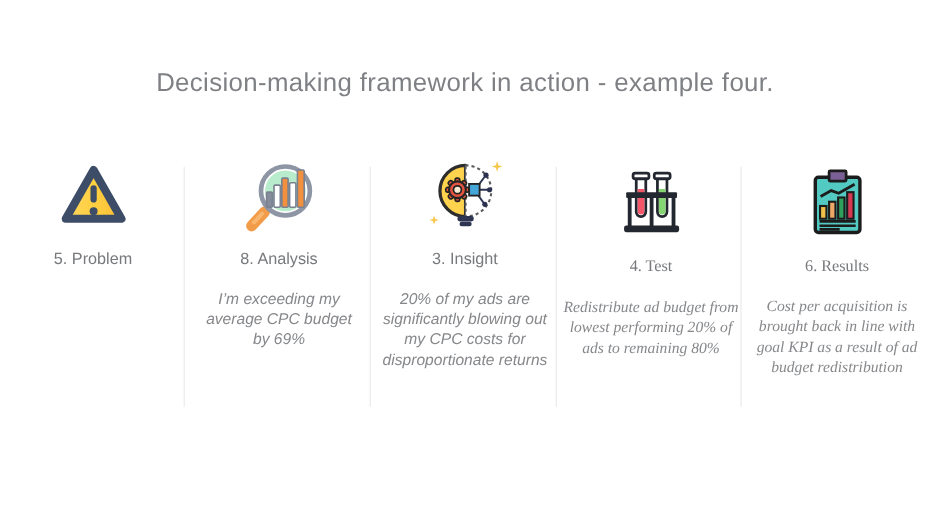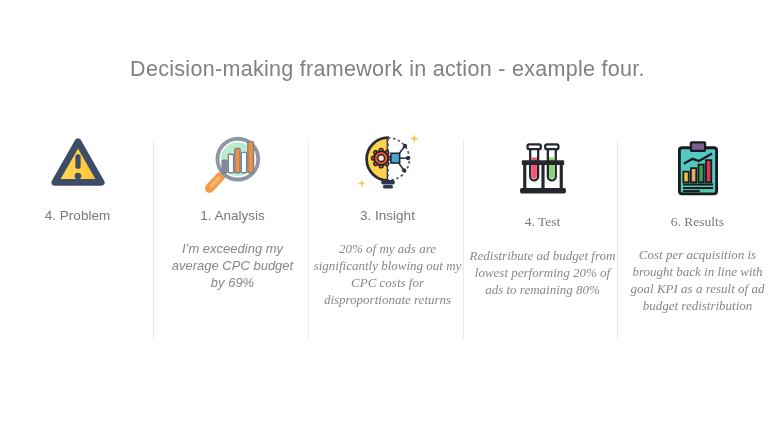--- a/index.html
+++ b/index.html
@@ -44,21 +44,21 @@
   }
   .step-desc{
     margin-top:17px;
     font-size:13px;
     font-style:italic;
     color:#85878a;
     line-height:1.32;
   }
   .w1{max-width:150px;}
   .w2{max-width:122px;}
-  .w3{max-width:153px;font-family:Liberation Serif, serif;}
+  .w3{max-width:153px;}
   .w4{max-width:152px;}
   .w5{max-width:150px;margin-top:16px;}
   .divider{
     position:absolute;
     top:139px;
     width:1px;height:200px;
     background:#e9eaec;
   }
   .d1{left:153px;} .d2{left:308px;} .d3{left:463px;} .d4{left:617px;}
   svg{display:block;}
@@ -85,40 +85,40 @@
               <stop offset="0" stop-color="#ffd75c"></stop>
               <stop offset="0.55" stop-color="#ffce3f"></stop>
               <stop offset="1" stop-color="#f7bc38"></stop>
             </linearGradient>
           </defs>
           <path d="M32 8 L56 50 L8 50 Z" fill="url(#triGrad)" stroke="#3d4d68" stroke-width="7" stroke-linejoin="round"></path>
           <rect x="29.3" y="21" width="5.4" height="15" rx="2.7" fill="#3d4d68"></rect>
           <circle cx="32" cy="43.5" r="3.4" fill="#3d4d68"></circle>
         </svg>
       </div>
-      <div class="step-label">4. Problem</div>
+      <div class="step-label">5. Problem</div>
     </div>
 
     <div class="step">
       <div class="icon-box">
         <svg width="68" height="66" viewBox="0 0 70 68">
           <line x1="22" y1="48" x2="11" y2="60" stroke="#f29c4a" stroke-width="9.5" stroke-linecap="round"></line>
           <line x1="20" y1="49.5" x2="13" y2="57" stroke="#f8b66e" stroke-width="3.5" stroke-linecap="round"></line>
           <circle cx="40" cy="30" r="21" fill="#ffffff" stroke="#8e95a5" stroke-width="4"></circle>
           <circle cx="40" cy="30" r="17.5" fill="#b9eccd"></circle>
           <g stroke="#7a8191" stroke-width="1.4">
             <rect x="23.8" y="31" width="5" height="13" rx="1" fill="#858c9b"></rect>
             <rect x="30.2" y="25" width="5.4" height="19" rx="1" fill="#ffffff"></rect>
             <rect x="36.9" y="19" width="5.4" height="25" rx="1" fill="#f2903d"></rect>
             <rect x="43.6" y="23" width="5.4" height="21" rx="1" fill="#ffffff"></rect>
             <rect x="50.3" y="12" width="5.8" height="32" rx="1" fill="#f2903d"></rect>
           </g>
         </svg>
       </div>
-      <div class="step-label">1. Analysis</div>
+      <div class="step-label">8. Analysis</div>
       <div class="step-desc w2">I’m exceeding my average CPC budget by 69%</div>
     </div>
 
     <div class="step">
       <div class="icon-box">
         <svg width="70" height="70" viewBox="0 0 72 72">
           <g transform="translate(3,2)">
             <path d="M33 8 A22 22 0 0 0 33 52 Z" fill="#ffd34d" stroke="#2d2d2d" stroke-width="2.8" stroke-linejoin="round"></path>
             <path d="M33 8 A22 22 0 0 1 33 52 Z" fill="#ffffff" stroke="#5a5a5a" stroke-width="1.8" stroke-dasharray="2.6 2.6"></path>
             <g transform="translate(26,29)">

